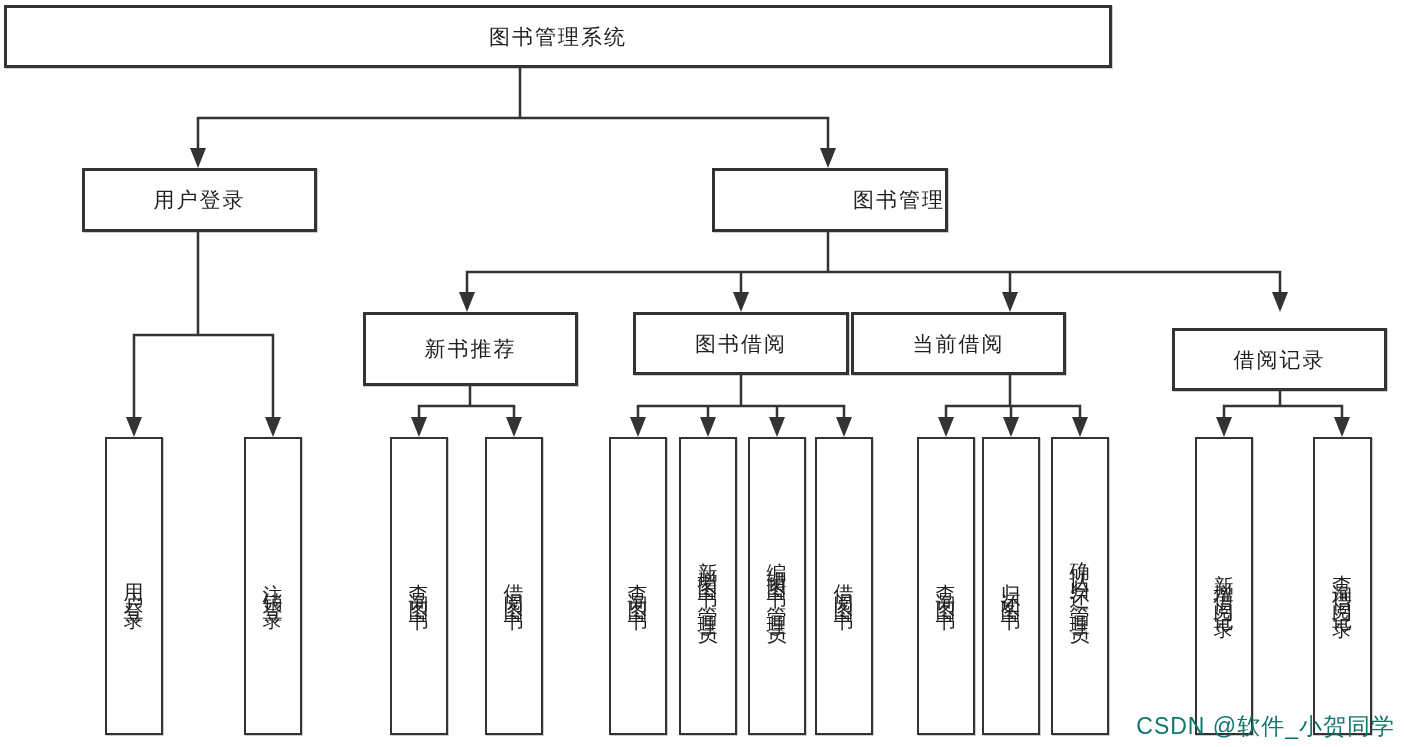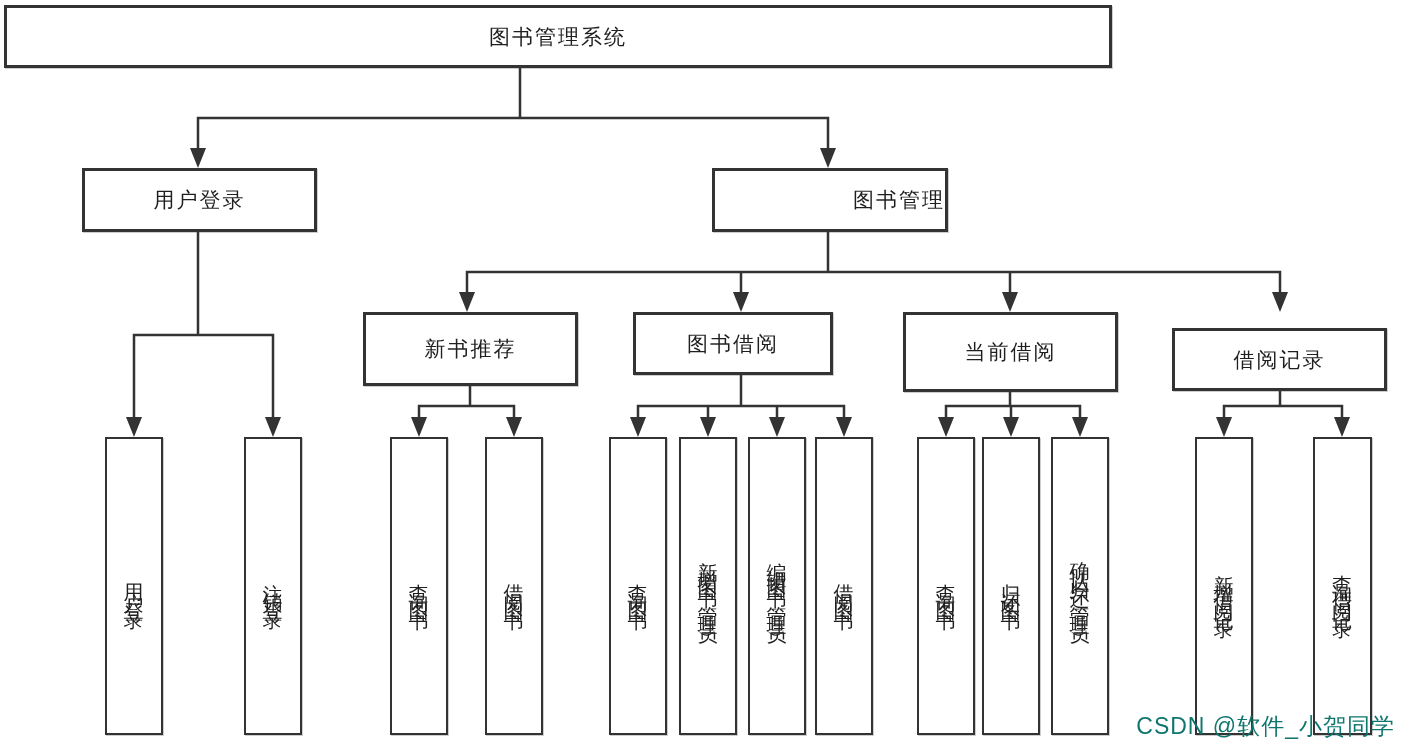--- a/index.html
+++ b/index.html
@@ -136,24 +136,24 @@
   <div class="node" style="left:82px; top:168px; width:235px; height:64px;">
     <span>用户登录</span>
   </div>
   <div class="node" style="left:712px; top:168px; width:236px; height:64px;justify-content:flex-end;">
     <span>图书管理</span>
   </div>
 
   <div class="node" style="left:363px; top:312px; width:215px; height:74px;">
     <span>新书推荐</span>
   </div>
-  <div class="node" style="left:633px; top:312px; width:200px; height:63px;">
+  <div class="node" style="left:633px; top:312px; width:216px; height:63px;">
     <span>图书借阅</span>
   </div>
-  <div class="node" style="left:903px; top:312px; width:215px; height:80px;">
+  <div class="node" style="left:851px; top:312px; width:215px; height:63px;">
     <span>当前借阅</span>
   </div>
   <div class="node" style="left:1172px; top:328px; width:215px; height:63px;justify-content:center;">
     <span>借阅记录</span>
   </div>
 
   <div class="leaf" style="left:105px; top:437px; width:58px; height:298px;">
     <span class="vtext">用户登录</span>
   </div>
   <div class="leaf" style="left:244px; top:437px; width:58px; height:298px;">

